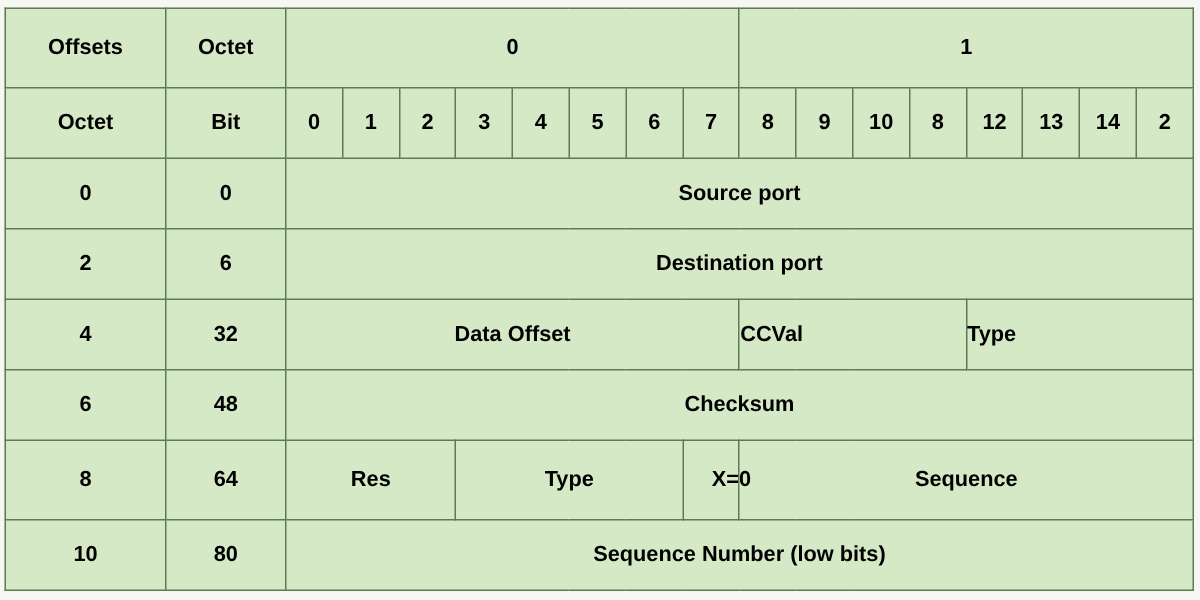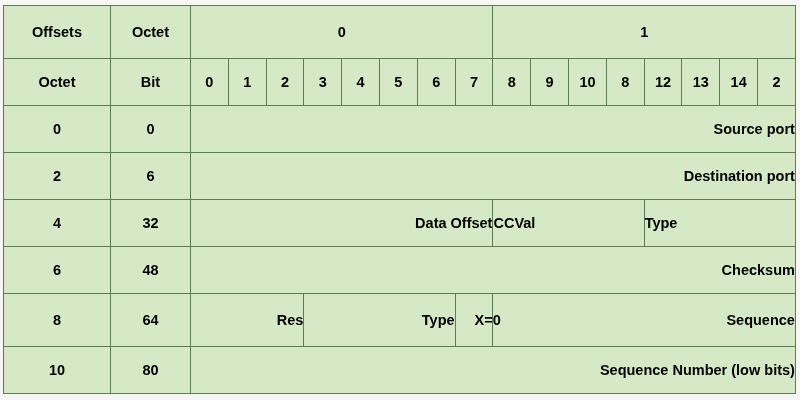--- a/index.html
+++ b/index.html
@@ -36,21 +36,21 @@
   }
 
   
   td.hc {
     text-align: center;
     vertical-align: middle;
   }
 
   
   td.fc {
-    text-align: right;
+    text-align: center;
     vertical-align: middle;
     padding-left: 16px;
   }
 
   
   td.oc {
     text-align: center;
     vertical-align: middle;
   }
 

